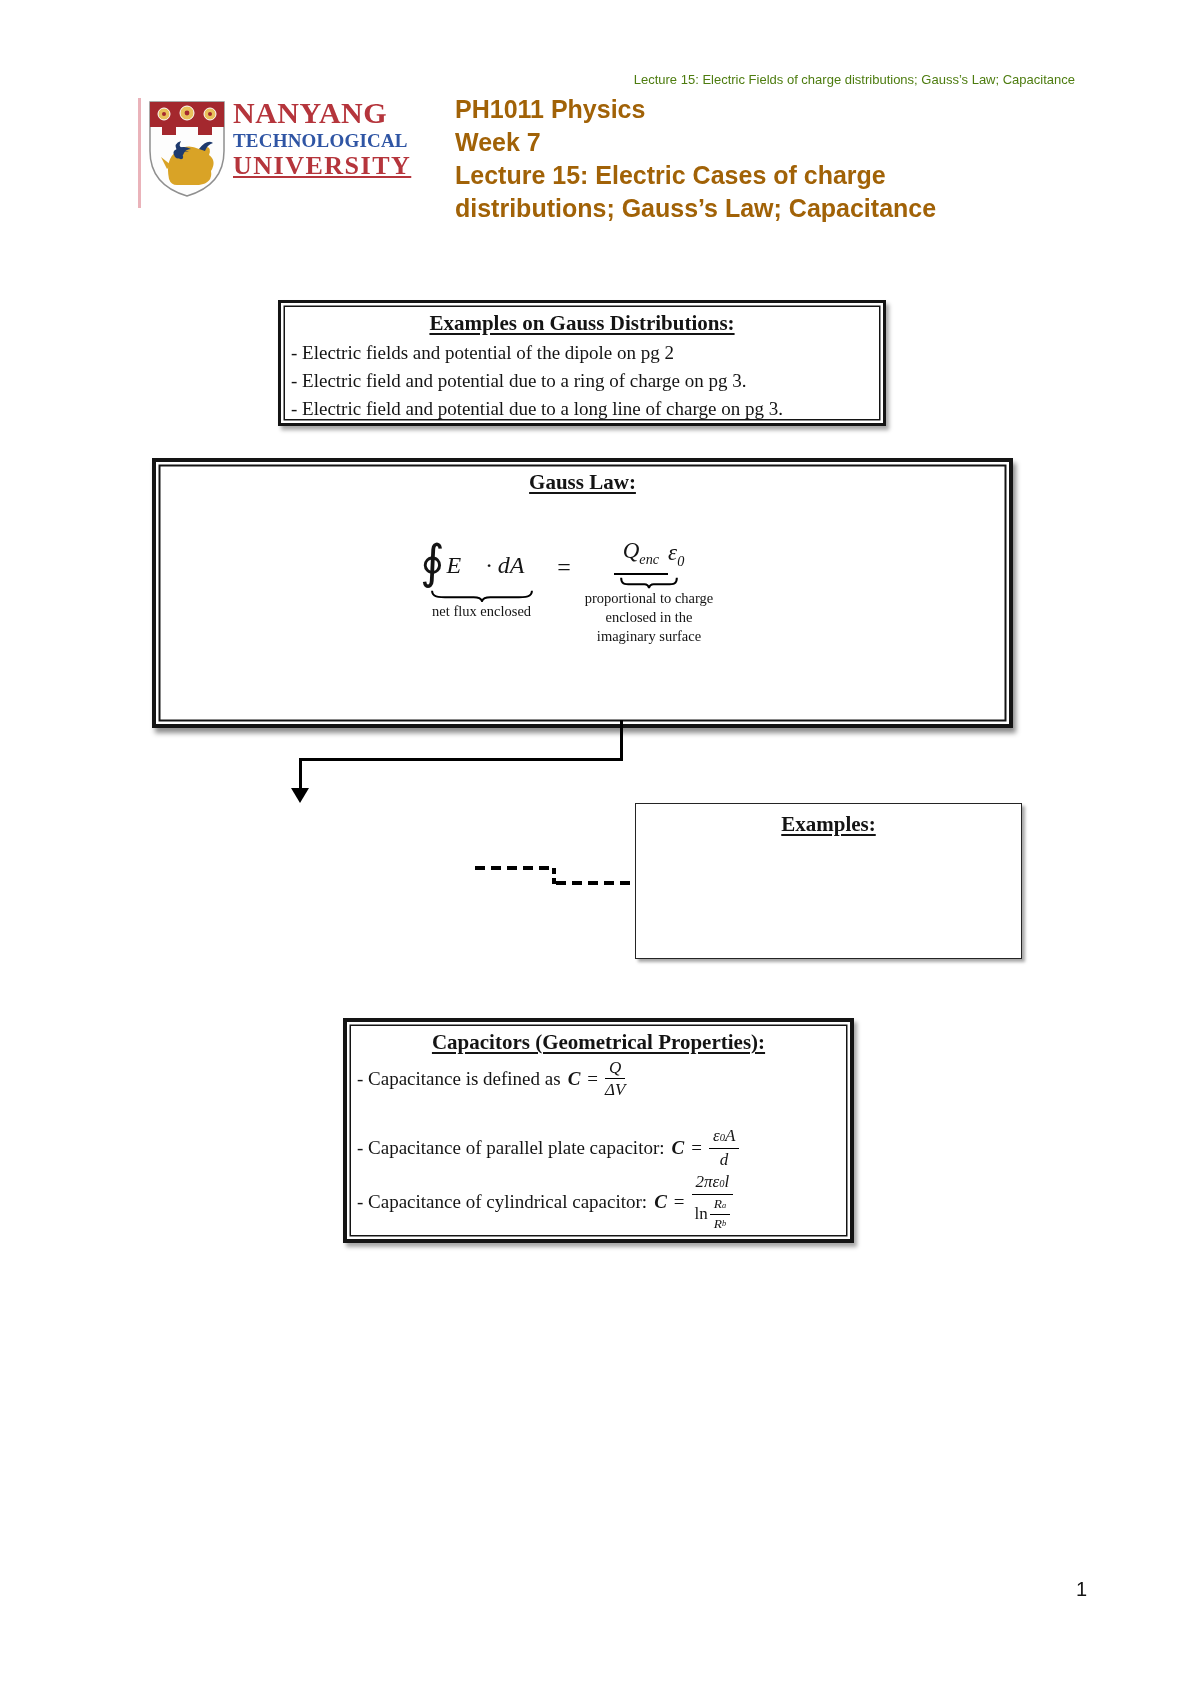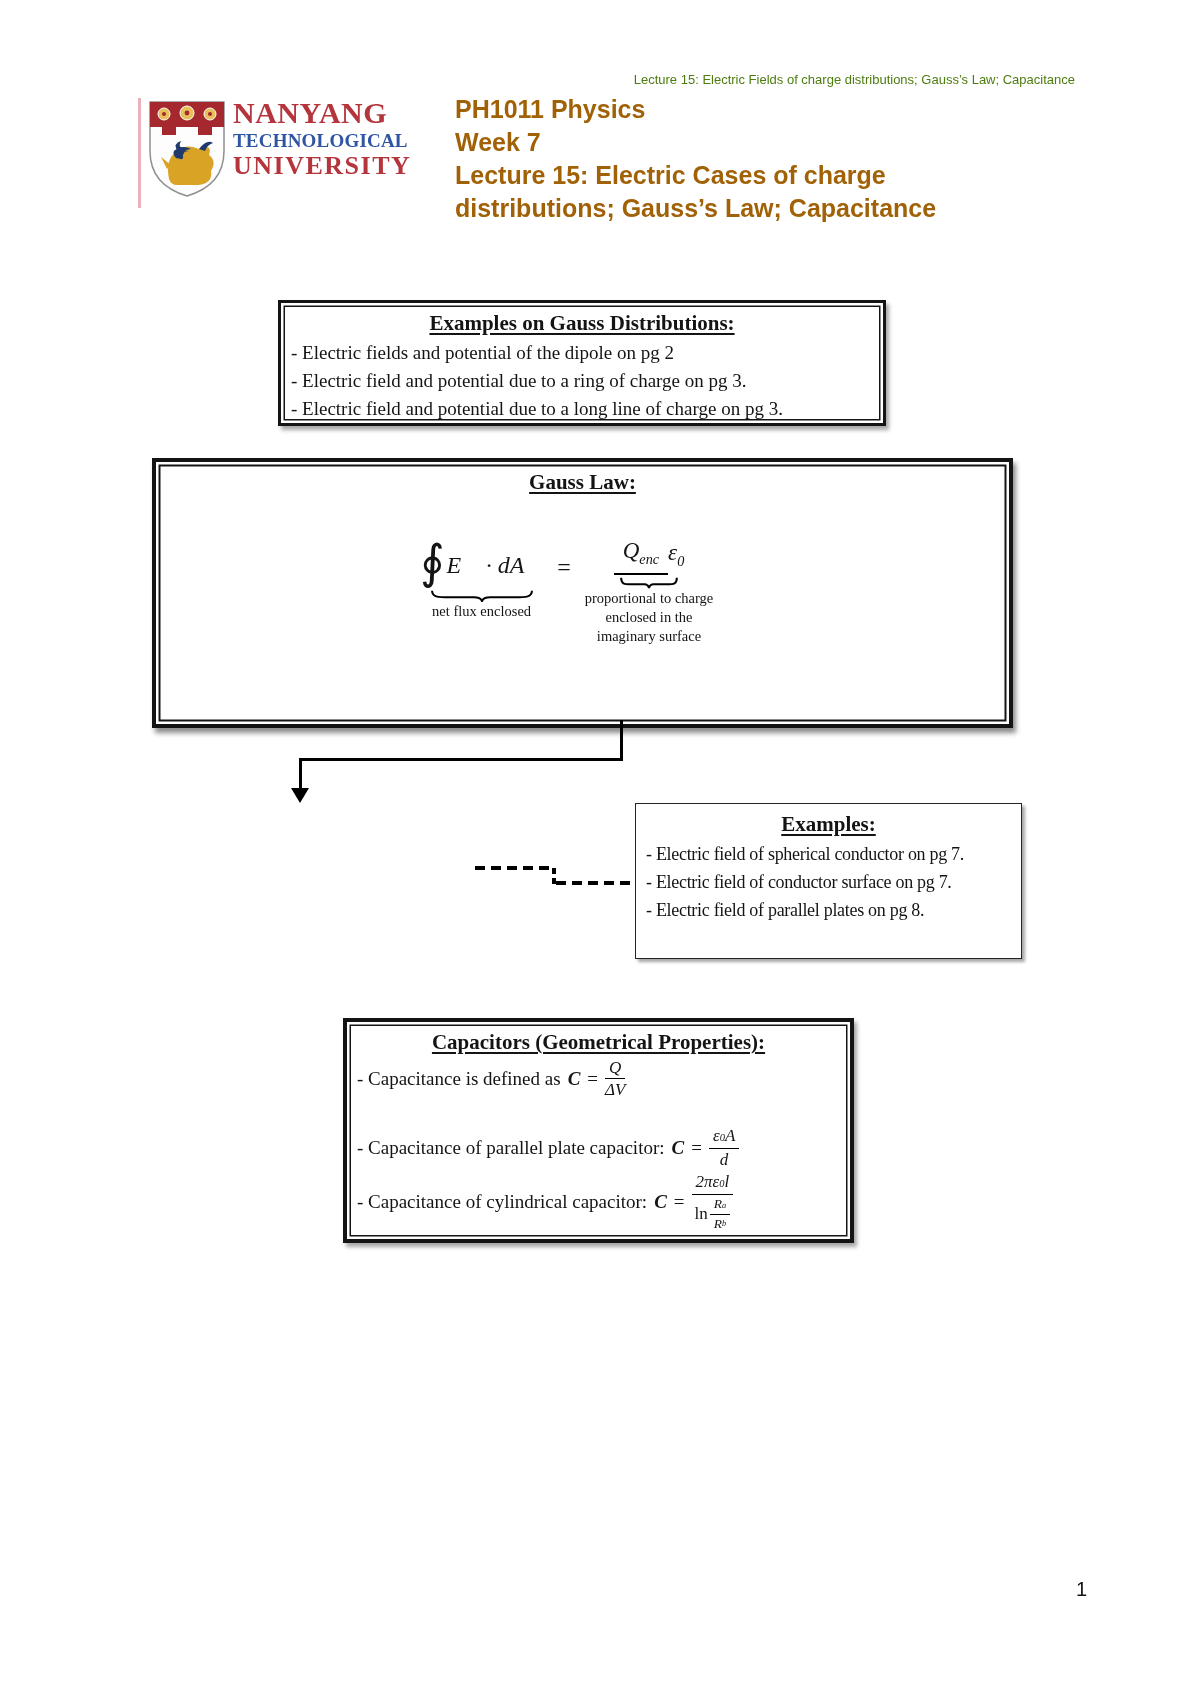--- a/index.html
+++ b/index.html
@@ -10,21 +10,21 @@
   .running-header{position:absolute;top:62px;right:125px;font-family:"Liberation Sans",sans-serif;
                   font-size:13px;color:#4d7c0f;margin-top:10px;}
 
   
   .logo{position:absolute;left:138px;top:98px;width:262px;height:110px;display:flex;
         border-left:3px solid #eab3ba;padding-left:6px;align-items:flex-start;}
   .crest{width:80px;height:102px;flex:0 0 auto;}
   .wordmark{margin-left:6px;display:flex;flex-direction:column;justify-content:center;line-height:1;}
   .wm1{font-family:"Liberation Serif",serif;font-weight:bold;font-size:30px;color:#b5353c;letter-spacing:.5px;}
   .wm2{font-family:"Liberation Serif",serif;font-weight:bold;font-size:19px;color:#2f55a4;margin-top:3px;letter-spacing:.2px;}
-  .wm3{font-family:"Liberation Serif",serif;font-weight:bold;font-size:26px;color:#b5353c;margin-top:3px;letter-spacing:1.5px;}
+  .wm3{font-family:"Liberation Serif",serif;font-weight:bold;font-size:26px;color:#b5353c;margin-top:3px;letter-spacing:1.5px;text-decoration:underline;}
 
   
   .title-block{position:absolute;left:455px;top:93px;font-family:"Liberation Sans",sans-serif;
                font-weight:bold;font-size:25px;line-height:33px;color:#a16207;}
 
   
   .dbox{position:absolute;background:#fff;border:3.5px solid #141414;
         box-shadow:inset 0 0 0 2.5px #fff, inset 0 0 0 4px #141414, 3px 4px 4px rgba(0,0,0,.35);}
   .dbox.heavy{border-width:4.5px;box-shadow:inset 0 0 0 2.5px #fff, inset 0 0 0 4.5px #141414, 3px 5px 5px rgba(0,0,0,.45);}
   .sbox{position:absolute;background:#fff;border:2px solid #242424;box-shadow:3px 3px 3px rgba(0,0,0,.35);}
@@ -154,25 +154,20 @@
   <div class="line" style="left:299px;top:758px;width:2.5px;height:32px;"></div>
   <div class="arrowhead" style="left:291px;top:788px;"></div>
 
 
   <div class="dash-h" style="left:475px;top:866px;width:80px;"></div>
   <div class="dash-v" style="left:552px;top:868px;height:16px;"></div>
   <div class="dash-h" style="left:556px;top:881px;width:79px;"></div>
 
   <div class="sbox" style="left:635px;top:803px;width:385px;height:154px;border-width:1.8px;">
     <div class="box-title">Examples:</div>
-    <div class="bullets tight">
-      <div>- Electric field of spherical conductor on pg 7.</div>
-      <div>- Electric field of conductor surface on pg 7.</div>
-      <div>- Electric field of parallel plates on pg 8.</div>
-    </div>
   </div>
 
   <div class="dbox" style="left:343px;top:1018px;width:503px;height:217px;border-width:4px;">
     <div class="box-title">Capacitors (Geometrical Properties):</div>
   </div>
 
   <div class="cap-item" style="left:357px;top:1058px;">
     <span class="pre">- Capacitance is defined as</span>
     <span class="csym mathit">C</span>
     <span class="ceq">=</span>

